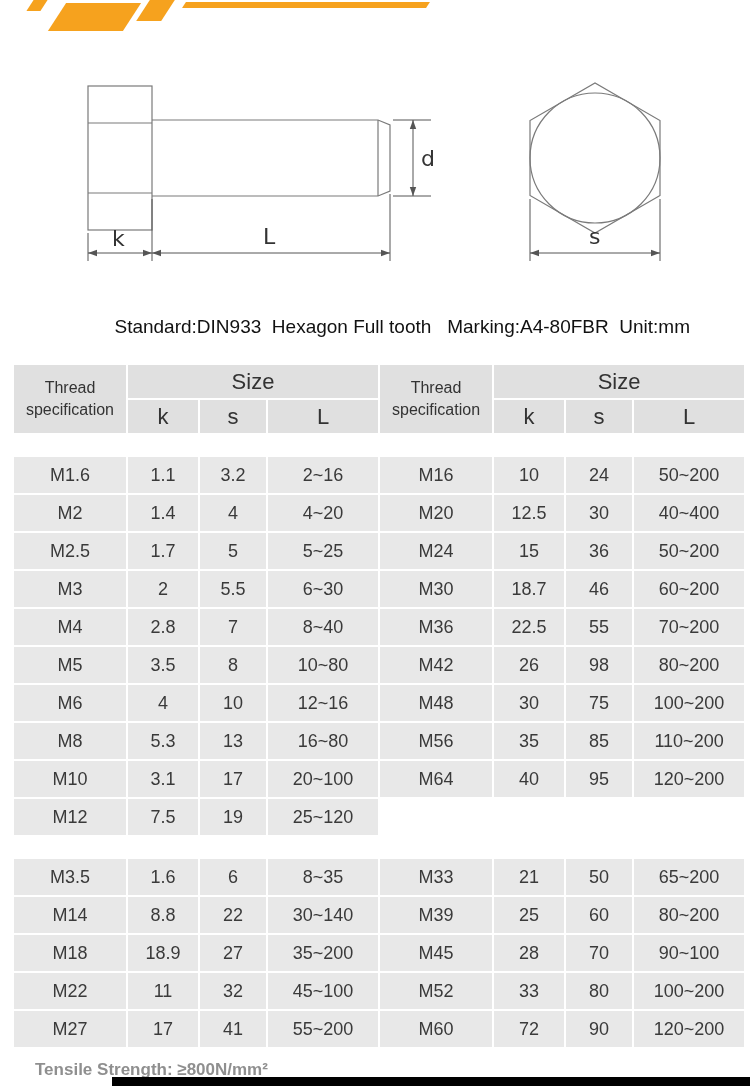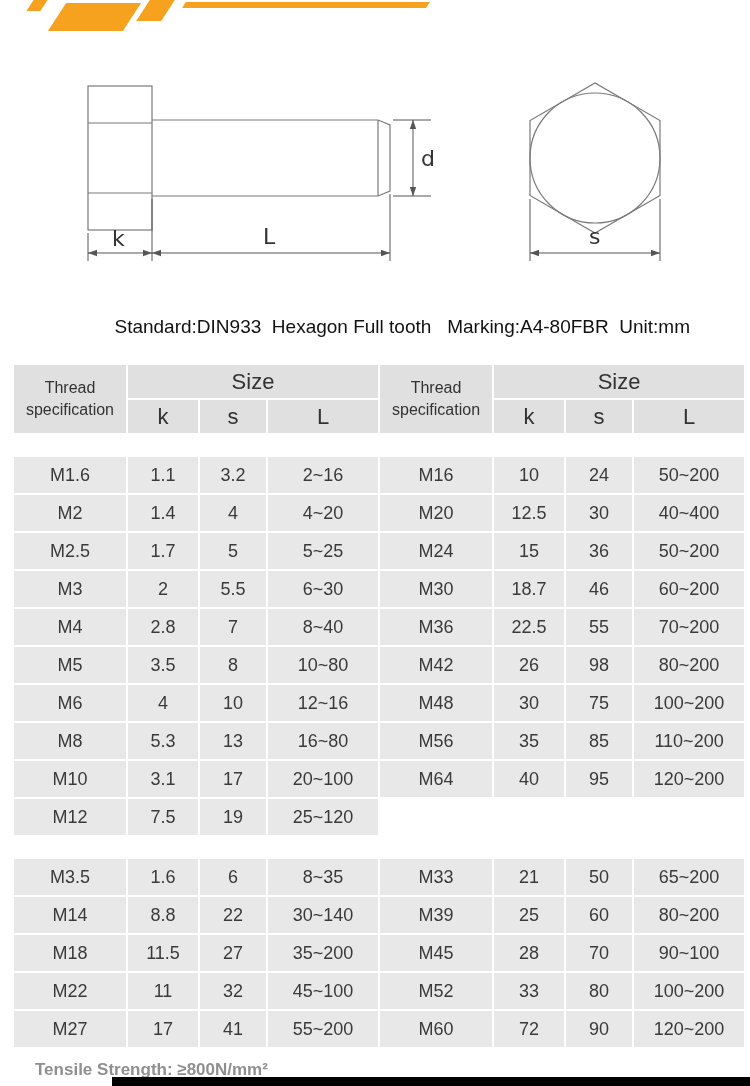--- a/index.html
+++ b/index.html
@@ -245,21 +245,21 @@
         <td class="c">8.8</td>
         <td class="c">22</td>
         <td class="c">30~140</td>
         <td class="c">M39</td>
         <td class="c">25</td>
         <td class="c">60</td>
         <td class="c">80~200</td>
       </tr>
       <tr>
         <td class="c">M18</td>
-        <td class="c">11.5</td>
+        <td class="c">18.9</td>
         <td class="c">27</td>
         <td class="c">35~200</td>
         <td class="c">M45</td>
         <td class="c">28</td>
         <td class="c">70</td>
         <td class="c">90~100</td>
       </tr>
       <tr>
         <td class="c">M22</td>
         <td class="c">11</td>

